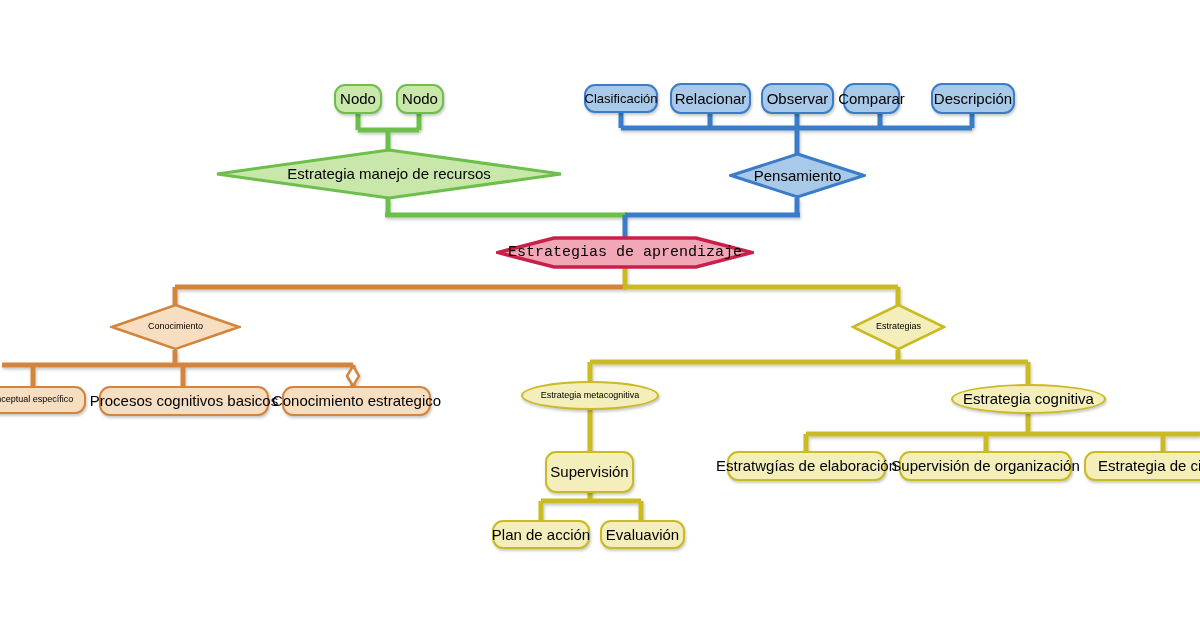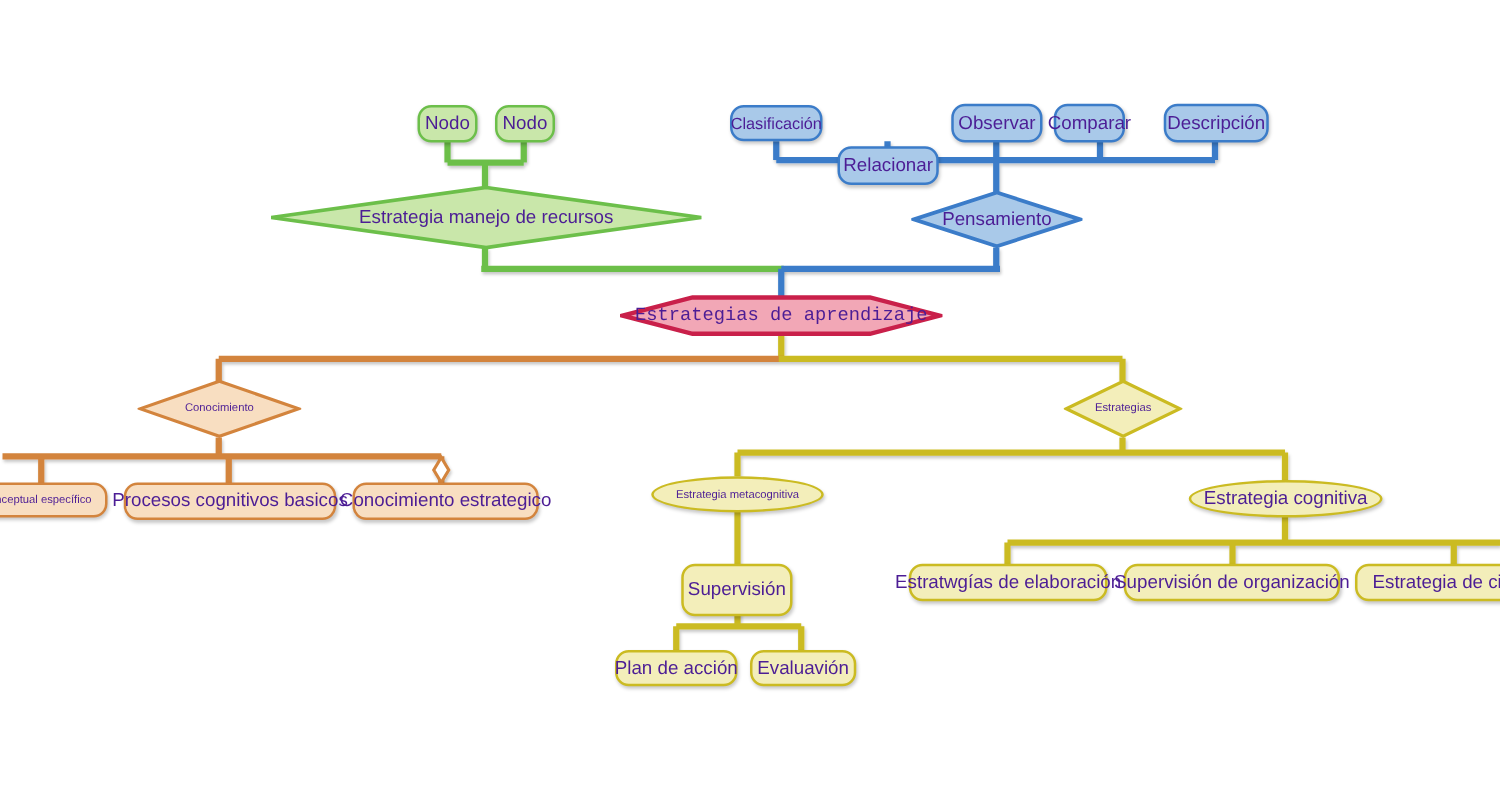--- a/index.html
+++ b/index.html
@@ -23,21 +23,21 @@
     left: 0; top: 0;
     width: 1200px; height: 630px;
     pointer-events: none;
   }
   .node {
     position: absolute;
     display: flex;
     align-items: center;
     justify-content: center;
     text-align: center;
-    color: #4c1d95;
+    color: #000000;
     white-space: nowrap;
     line-height: 1.05;
     box-sizing: border-box;
   }
   
   .n-rect {
     border-style: solid;
     border-width: 2px;
     border-radius: 11px;
     box-shadow: 1px 2px 3px rgba(0,0,0,0.22);
@@ -185,21 +185,21 @@
   <div class="node n-poly lbl-lg" style="left:215px; top:148px; width:348px; height:52px;">
     <svg viewBox="0 0 348 52" preserveAspectRatio="none">
       <polygon points="174,2 346,26 174,50 2,26" fill="#c9e7aa" stroke="#6cbf4a" stroke-width="3"></polygon>
     </svg>
     <span>Estrategia manejo de recursos</span>
   </div>
 
   <div class="node n-rect c-blue lbl-md" style="left:584px; top:84px; width:74px; height:29px;">
     <span>Clasificación</span>
   </div>
-  <div class="node n-rect c-blue lbl-lg" style="left:670px; top:83px; width:81px; height:31px;margin-top:34px;">
+  <div class="node n-rect c-blue lbl-lg" style="left:670px; top:83px; width:81px; height:31px;">
     <span>Relacionar</span>
   </div>
   <div class="node n-rect c-blue lbl-lg" style="left:761px; top:83px; width:73px; height:31px;">
     <span>Observar</span>
   </div>
   <div class="node n-rect c-blue lbl-lg" style="left:843px; top:83px; width:57px; height:31px;">
     <span>Comparar</span>
   </div>
   <div class="node n-rect c-blue lbl-lg" style="left:931px; top:83px; width:84px; height:31px;align-items:center;">
     <span>Descripción</span>

